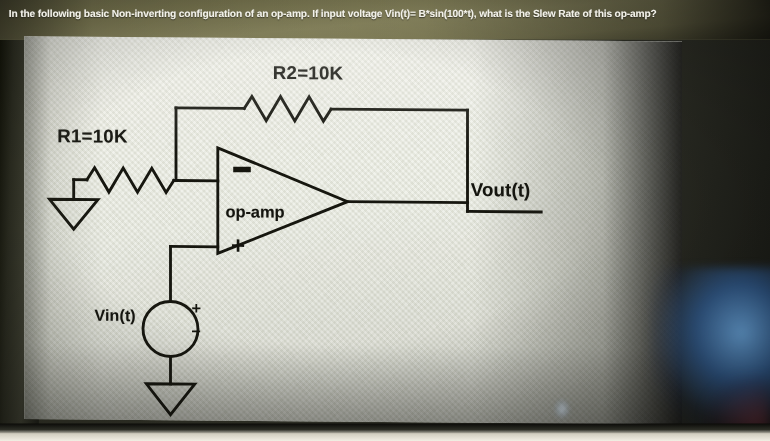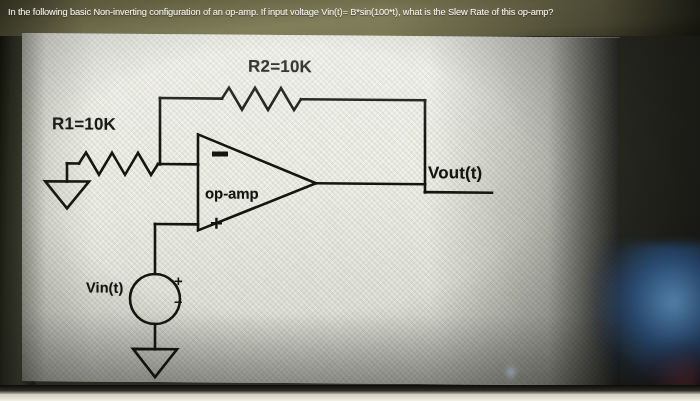--- a/index.html
+++ b/index.html
@@ -63,21 +63,21 @@
     position: absolute;
     left: 8px;
     top: 7px;
     width: 660px;
     color: #f3f2ea;
     font-size: 9.3px;
     line-height: 11px;
     letter-spacing: -0.15px;
     white-space: nowrap;
     text-shadow: 0 0 1px rgba(255,255,255,0.35), 0 1px 1px rgba(0,0,0,0.55);
-    font-weight: 400;
+    font-weight: 700;
     z-index: 2;
   }
 
   
   .paper {
     position: absolute;
     left: 22px;
     top: 33px;
     width: 598px;
     height: 348px;

